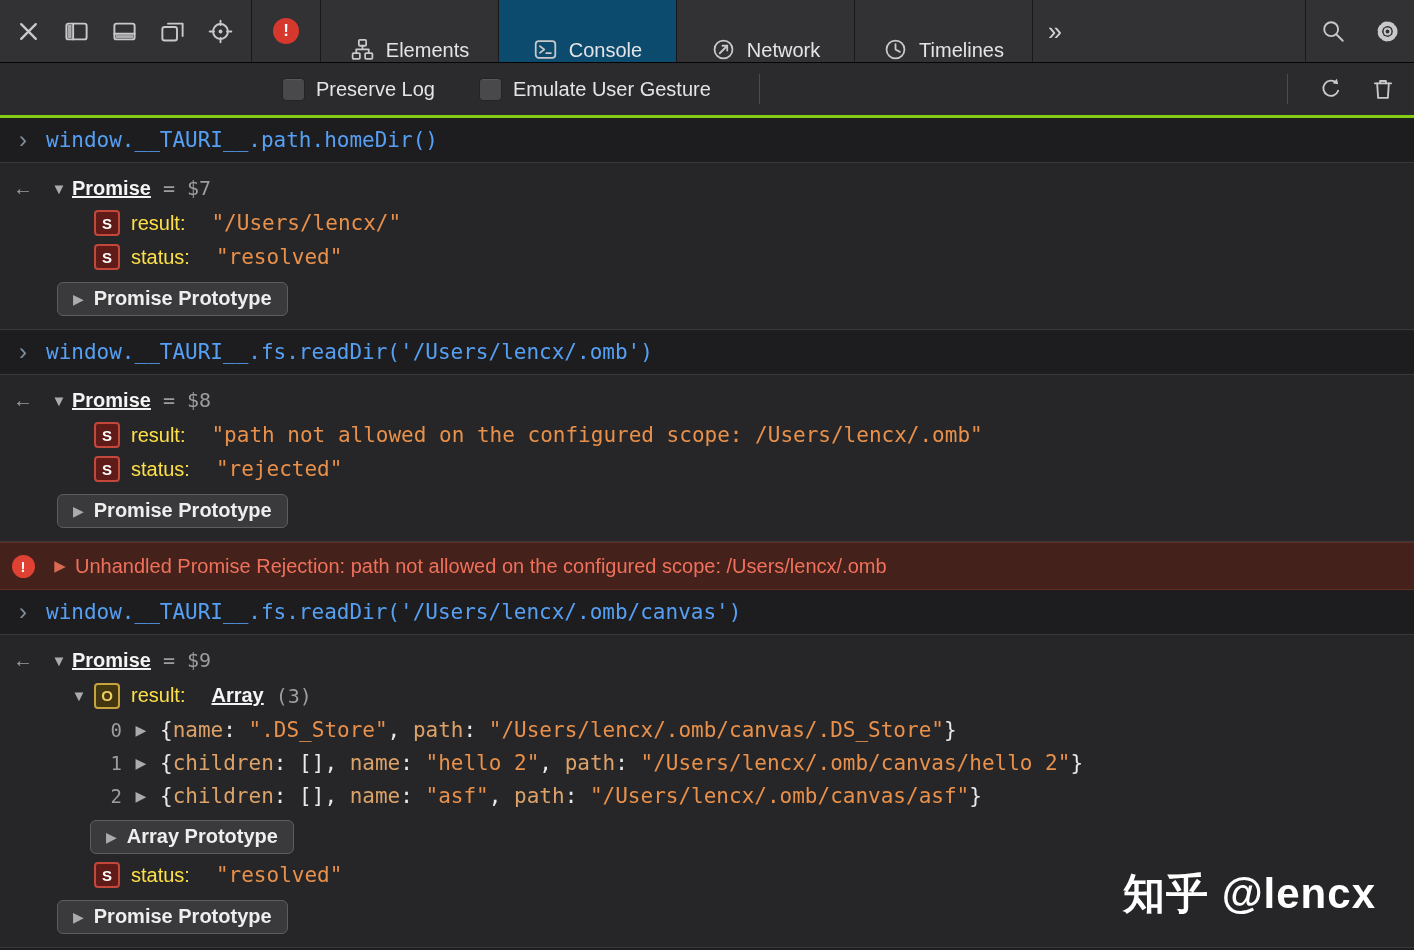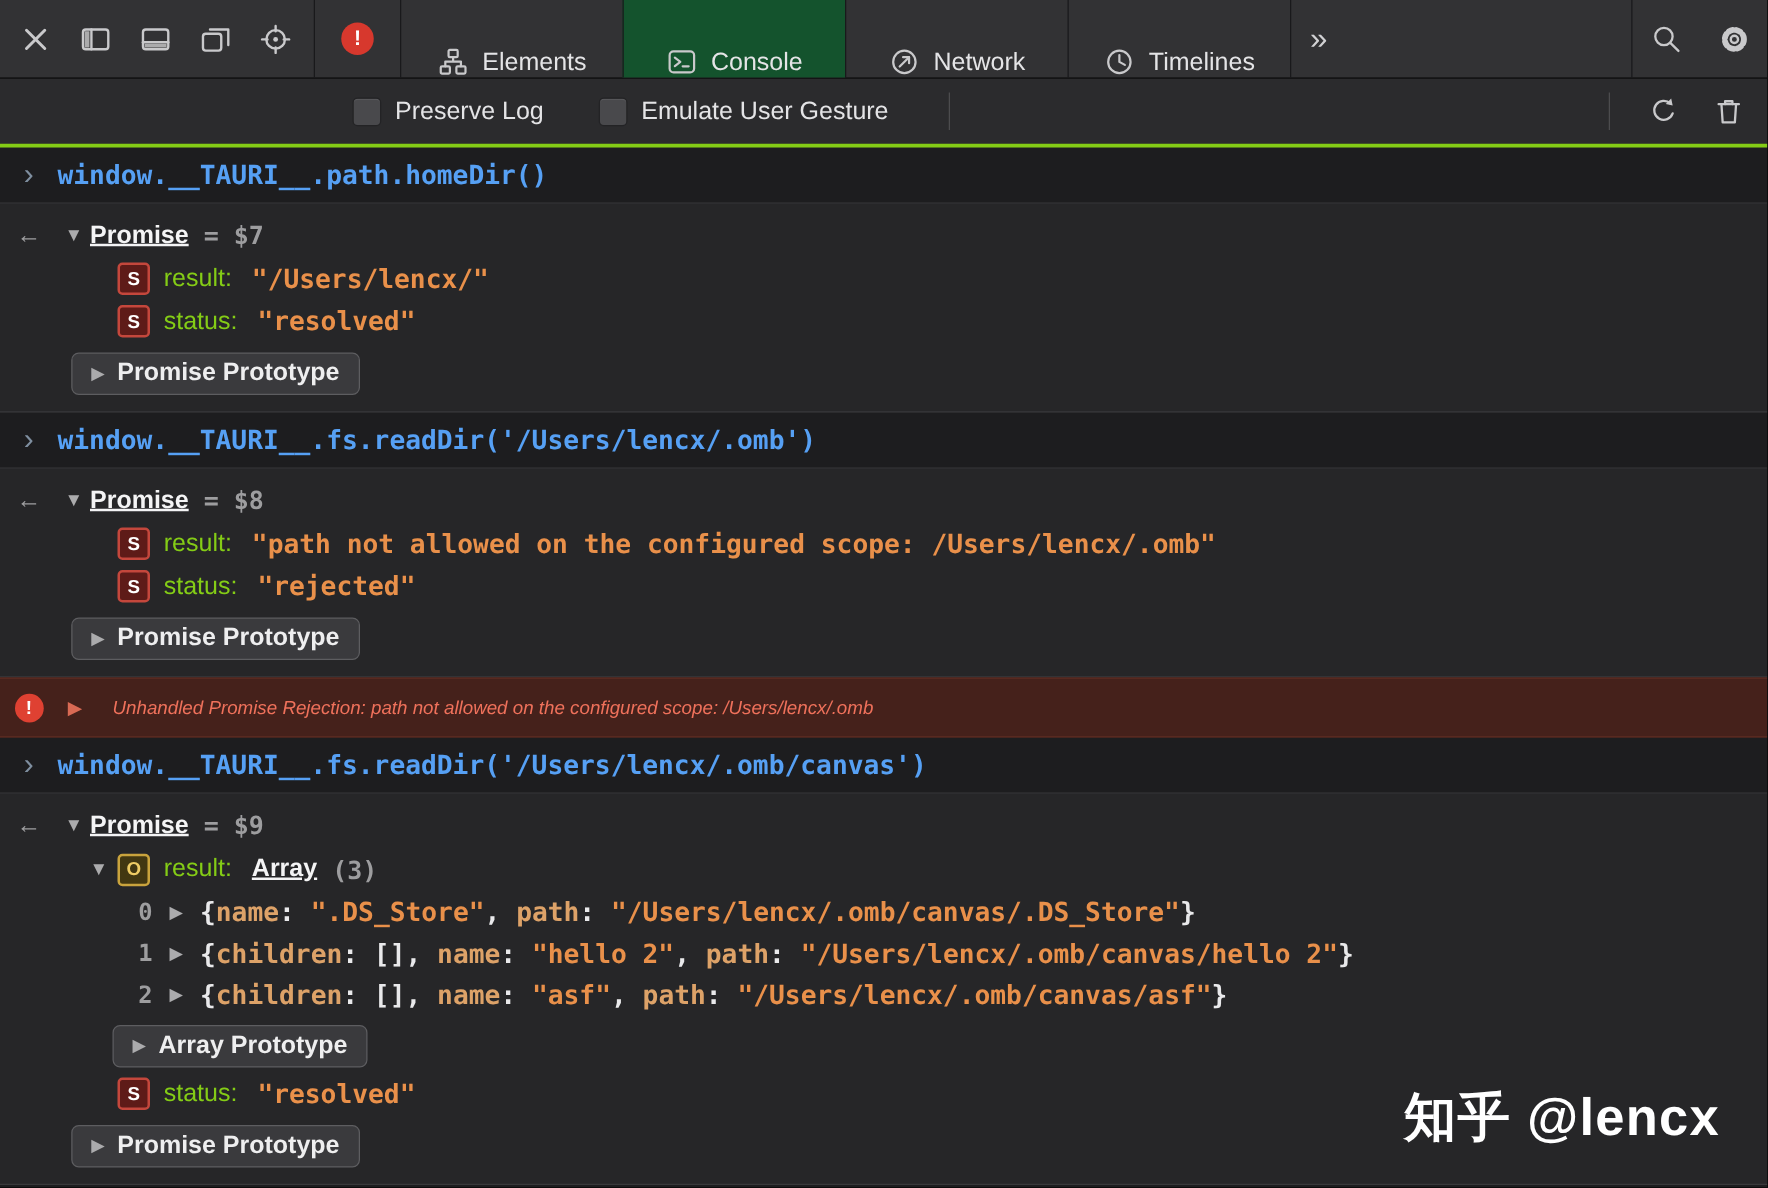--- a/index.html
+++ b/index.html
@@ -1,33 +1,33 @@
 <!DOCTYPE html>
 <html><head>
 <meta charset="utf-8">
 <style>
   html,body{margin:0;padding:0;background:#000;}
   .screen{width:1414px;height:950px;background:#1d1d1f;position:relative;overflow:hidden;
           font-family:"Liberation Sans","DejaVu Sans",sans-serif;-webkit-font-smoothing:antialiased;}
-  .mono{font-family:"DejaVu Sans Mono","Liberation Mono",monospace;font-weight:bold;}
+  .mono{font-family:"DejaVu Sans Mono","Liberation Mono",monospace;}
 
   
   .tabbar{height:62px;background:#323234;display:flex;align-items:stretch;border-bottom:1px solid #050505;}
   .controls{display:flex;align-items:center;gap:21px;padding:0 17px 0 15px;}
   .icon-btn{display:flex;align-items:center;justify-content:center;}
   svg.ticon{stroke:#c9c9cb;fill:none;stroke-width:1.7;stroke-linecap:round;stroke-linejoin:round;}
   svg.ticon .fill{fill:#c9c9cb;stroke:none;}
   .v-full{width:1px;background:#19191b;}
   .issue-badge{align-self:center;width:26px;height:26px;border-radius:13px;background:#d7382d;color:#fff;
                font-size:17px;font-weight:700;display:flex;align-items:center;justify-content:center;margin:0 21px;}
   .tabs{display:flex;align-items:stretch;}
   .tab{width:177px;display:flex;align-items:flex-end;justify-content:center;gap:11px;font-size:20px;
        color:#e4e4e6;border-left:1px solid #19191b;}
   .tab:last-child{border-right:1px solid #19191b;}
-  .tab.selected{background:#14532d;}
+  .tab.selected{background:#0c4a6e;}
   .overflow-btn{display:flex;align-items:center;padding:0 15px;font-size:25px;color:#d2d2d4;}
   .tab-right{margin-left:auto;display:flex;align-items:stretch;}
   .tool-slot{width:54px;display:flex;align-items:center;justify-content:center;}
 
   
   .filterbar{height:52px;background:#2b2b2d;border-bottom:3px solid #84cc16;display:flex;align-items:center;
              font-size:20px;color:#e4e4e6;}
   .fspacer{width:282px;flex:none;}
   .check-group{display:flex;align-items:center;gap:11px;margin-right:44px;}
   .checkbox{width:21px;height:21px;border-radius:4px;background:#49494c;border:1px solid #232325;
@@ -50,21 +50,21 @@
   .result-arrow{color:#9d9d9f;font-size:20px;}
   .tri{width:26px;color:#ababad;font-size:15px;flex:none;text-align:center;}
   .classname{font-weight:700;color:#f4f4f5;font-size:20px;text-decoration:underline;}
   .dim{color:#9d9d9f;margin-left:12px;font-size:20px;}
 
   .prop-row{display:flex;align-items:center;min-height:34px;padding-left:94px;}
   .badge{width:22px;height:22px;border-radius:4px;font-size:15px;font-weight:700;display:flex;align-items:center;
          justify-content:center;margin-right:11px;flex:none;}
   .badge-s{background:#5e1b18;border:2px solid #c4473c;color:#fff;}
   .badge-o{background:#423711;border:2px solid #c9a33d;color:#eecb64;}
-  .key{color:#84cc16;font-size:20px;margin-right:16px;}
+  .key{color:#fde047;font-size:20px;margin-right:26px;}
   .str{color:#e9904a;font-size:21px;}
 
   .proto-row{padding:8px 0 4px 57px;}
   .proto-row.deep{padding-left:90px;}
   .proto-btn{display:inline-flex;align-items:center;gap:10px;background:#3a3a3d;border:1px solid #5d5d60;
              border-radius:6px;padding:4px 15px 5px;color:#eeeeef;font-size:20px;font-weight:600;
              font-family:"Liberation Sans","DejaVu Sans",sans-serif;cursor:default;}
   .tri-c{color:#ababad;font-size:14px;}
 
   .array-header{display:flex;align-items:center;height:35px;padding-left:64px;}
@@ -75,21 +75,21 @@
   .segline{white-space:nowrap;}
   .seg-p{color:#e9e9eb;}
   .seg-k{color:#dda268;}
   .seg-s{color:#e9904a;}
 
   .error-row{display:flex;align-items:center;min-height:46px;background:#45211b;
              border-top:1px solid #5f2d23;border-bottom:1px solid #5f2d23;}
   .error-badge{width:23px;height:23px;border-radius:50%;background:#df4132;color:#fff;font-weight:700;
                font-size:15px;display:flex;align-items:center;justify-content:center;}
   .error-tri{width:28px;flex:none;text-align:center;color:#d96a54;font-size:15px;}
-  .error-text{color:#ef715b;font-size:15px;margin-left:16px;font-style:italic;}
+  .error-text{color:#ef715b;font-size:20px;margin-left:1px;}
 
   .watermark{position:absolute;right:38px;bottom:28px;font-size:42px;font-weight:700;color:#fff;letter-spacing:1px;margin-left:12px;}
 </style>
 </head>
 <body>
 
 <div class="screen">
 
   <div class="tabbar">
     <div class="controls">

